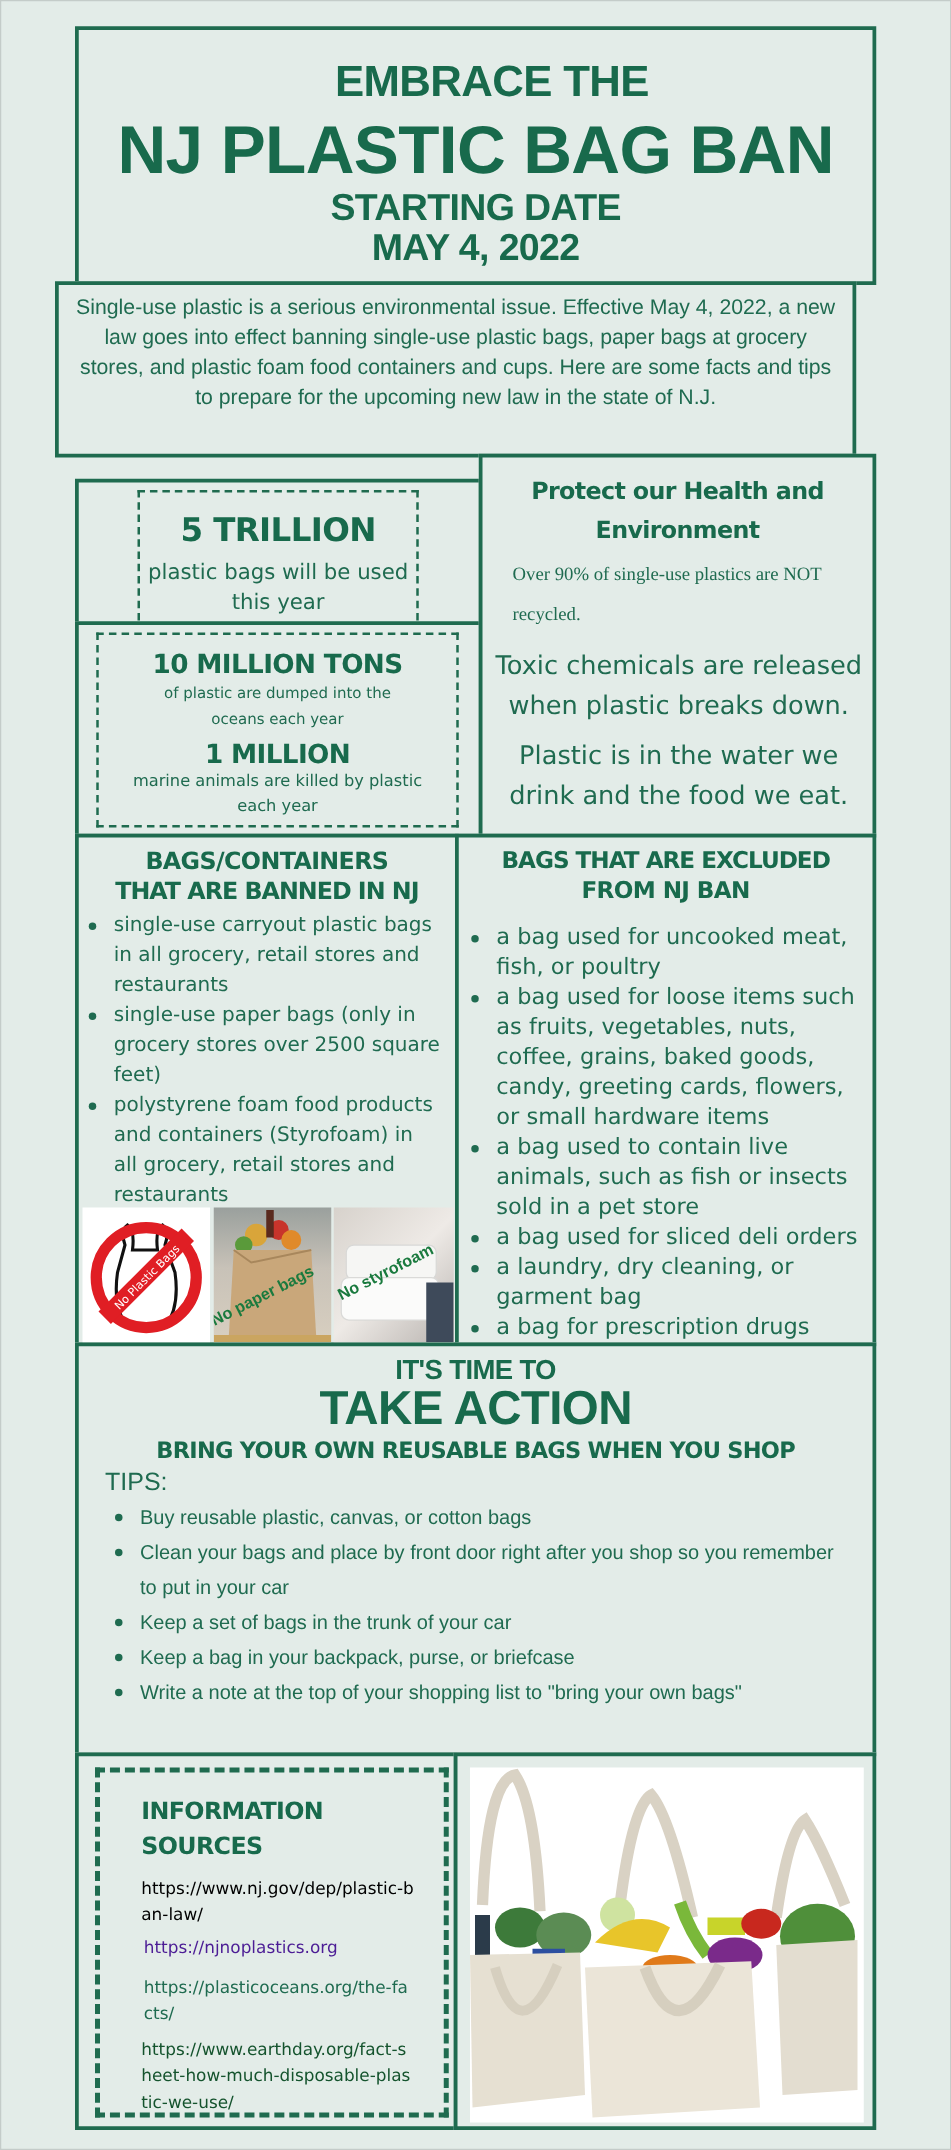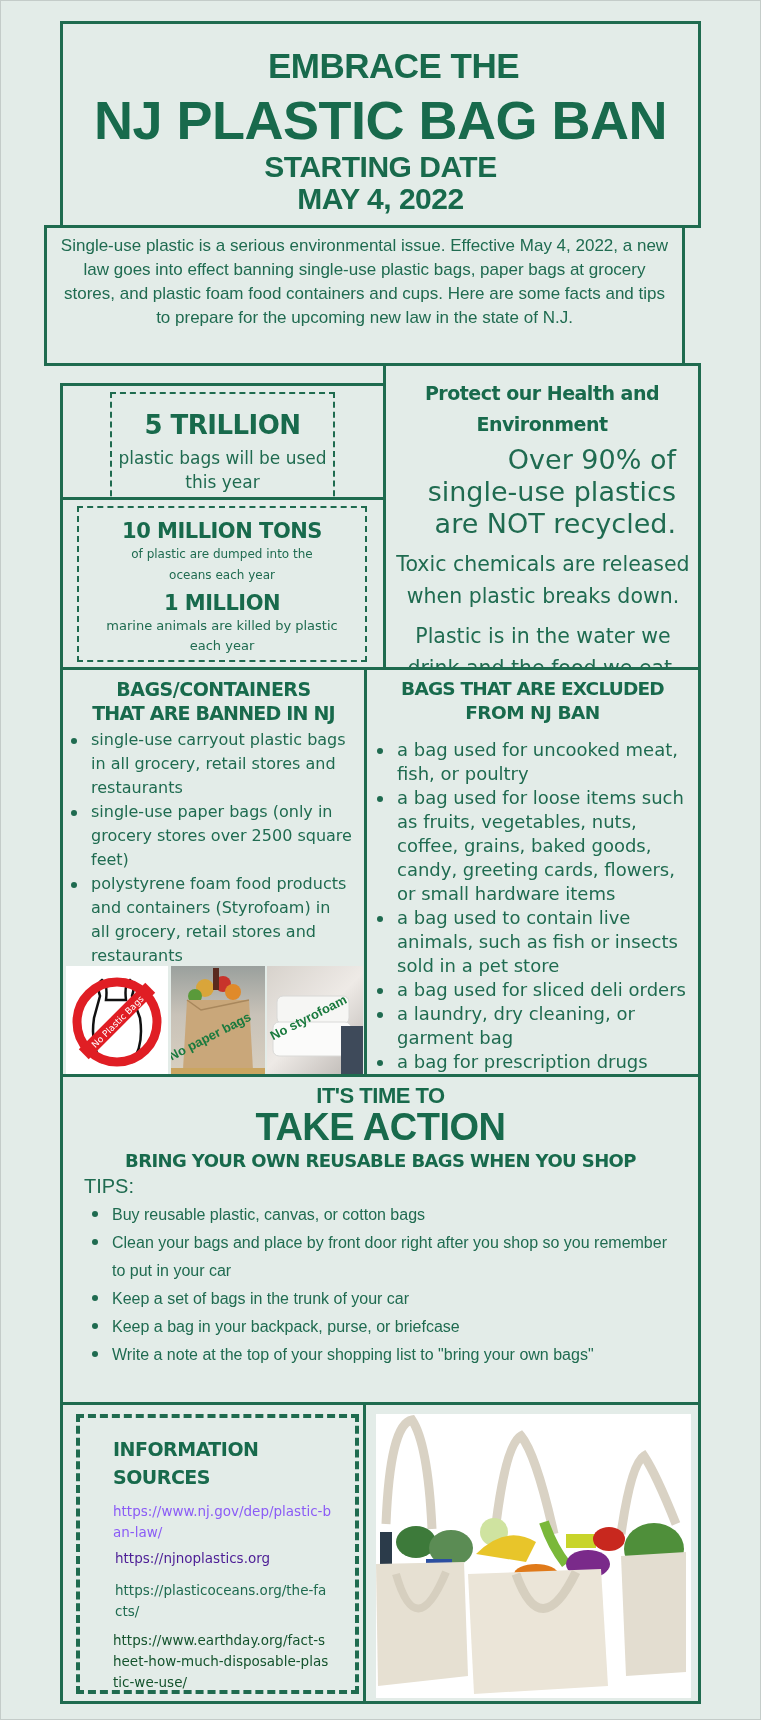--- a/index.html
+++ b/index.html
@@ -44,21 +44,21 @@
     <div class="heavy" data-name="stat-value-tons" style="margin-top:10px; font-size:21px; line-height:26px;">10 MILLION TONS</div>
     <div class="body-text" data-name="stat-desc-tons" style="font-size:12px; line-height:21px; text-align:center; padding:0 36px;">of plastic are dumped into the oceans each year</div>
     <div class="heavy" data-name="stat-value-animals" style="margin-top:4px; font-size:21px; line-height:26px;">1 MILLION</div>
     <div class="body-text" data-name="stat-desc-animals" style="font-size:13px; line-height:20px; text-align:center; padding:0 18px;">marine animals are killed by plastic each year</div>
   </div>
 </div>
 
 <div class="box" data-name="health-section" style="left:383px; top:363px; width:318px; height:307px;">
   <div class="heavy" data-name="health-title" style="position:absolute; top:12px; left:18px; right:18px; font-size:19px; line-height:31px;">Protect our Health and Environment</div>
   <div data-name="health-facts" style="position:absolute; top:78px; left:4px; right:2px;">
-    <p class="body-text" data-name="health-fact" style="font-size:27px; line-height:32px; text-align:right; padding:0 20px;">Over 90% of single-use plastics are NOT recycled.</p>
+    <p class="body-text" data-name="health-fact" style="font-size:15px; line-height:32px; text-align:left; padding:0 20px;font-family:Liberation Serif, serif;">Over 90% of single-use plastics are NOT recycled.</p>
     <p class="body-text" data-name="health-fact" style="margin-top:8px; font-size:20.5px; line-height:32px; text-align:center;">Toxic chemicals are released when plastic breaks down.</p>
     <p class="body-text" data-name="health-fact" style="margin-top:8px; font-size:20.5px; line-height:32px; text-align:center; padding:0 8px;">Plastic is in the water we drink and the food we eat.</p>
   </div>
 </div>
 
 <div class="box" data-name="banned-section" style="left:60px; top:667px; width:307px; height:410px;">
   <div class="heavy" data-name="banned-title-line-1" style="position:absolute; top:7px; left:0; width:100%; font-size:19px; line-height:24px;">BAGS/CONTAINERS</div>
   <div class="heavy" data-name="banned-title-line-2" style="position:absolute; top:31px; left:0; width:100%; font-size:19px; line-height:24px; letter-spacing:-0.8px;">THAT ARE BANNED IN NJ</div>
   <ul class="bul body-text" data-name="banned-list" style="position:absolute; top:58px; left:28px; right:4px; font-size:16px; line-height:24px;">
     <li data-name="banned-item" style="padding-right:6px;">single-use carryout plastic bags in all grocery, retail stores and restaurants</li>
@@ -122,21 +122,21 @@
     <li data-name="tip-item">Keep a set of bags in the trunk of your car</li>
     <li data-name="tip-item">Keep a bag in your backpack, purse, or briefcase</li>
     <li data-name="tip-item">Write a note at the top of your shopping list to "bring your own bags"</li>
   </ul>
 </div>
 
 <div class="box" data-name="sources-section" style="left:60px; top:1402px; width:306px; height:302px;">
   <div class="dashed-thick" data-name="sources-dashed-frame" style="left:13px; top:9px; width:283px; height:280px;"></div>
   <div class="heavy" data-name="sources-title-line-1" style="position:absolute; top:30px; left:50px; font-size:19px; line-height:28px; text-align:left;">INFORMATION</div>
   <div class="heavy" data-name="sources-title-line-2" style="position:absolute; top:58px; left:50px; font-size:19px; line-height:28px; text-align:left;">SOURCES</div>
-  <div data-name="source-link" style="position:absolute; top:96px; left:50px; width:220px; font-size:13.5px; line-height:21px; color:#8b5cf6; word-break:break-all; cursor:pointer;">https://www.nj.gov/dep/plastic-ban-law/</div>
+  <div data-name="source-link" style="position:absolute; top:96px; left:50px; width:220px; font-size:13.5px; line-height:21px; color:#000000; word-break:break-all; cursor:pointer;">https://www.nj.gov/dep/plastic-ban-law/</div>
   <div data-name="source-link" style="position:absolute; top:143px; left:52px; width:220px; font-size:13.5px; line-height:21px; color:#4c1d95; cursor:pointer;">https://njnoplastics.org</div>
   <div data-name="source-link" style="position:absolute; top:175px; left:52px; width:212px; font-size:13.5px; line-height:21px; color:#1f6b50; word-break:break-all; cursor:pointer;">https://plasticoceans.org/the-facts/</div>
   <div data-name="source-link" style="position:absolute; top:225px; left:50px; width:220px; font-size:13.5px; line-height:21px; color:#14532d; word-break:break-all; cursor:pointer;">https://www.earthday.org/fact-sheet-how-much-disposable-plastic-we-use/</div>
 </div>
 
 <div class="box" data-name="reusable-bags-section" style="left:363px; top:1402px; width:338px; height:302px;">
   <div data-name="reusable-bags-image" style="position:absolute; left:10px; top:9px; width:315px; height:284px; background:#ffffff; overflow:hidden;">
     <svg width="315" height="284" viewBox="0 0 315 284" data-name="canvas-bags-illustration">
 
       <path d="M10 110 Q14 10 36 6 Q52 30 56 115" fill="none" stroke="#d9d2c4" stroke-width="9"></path>

